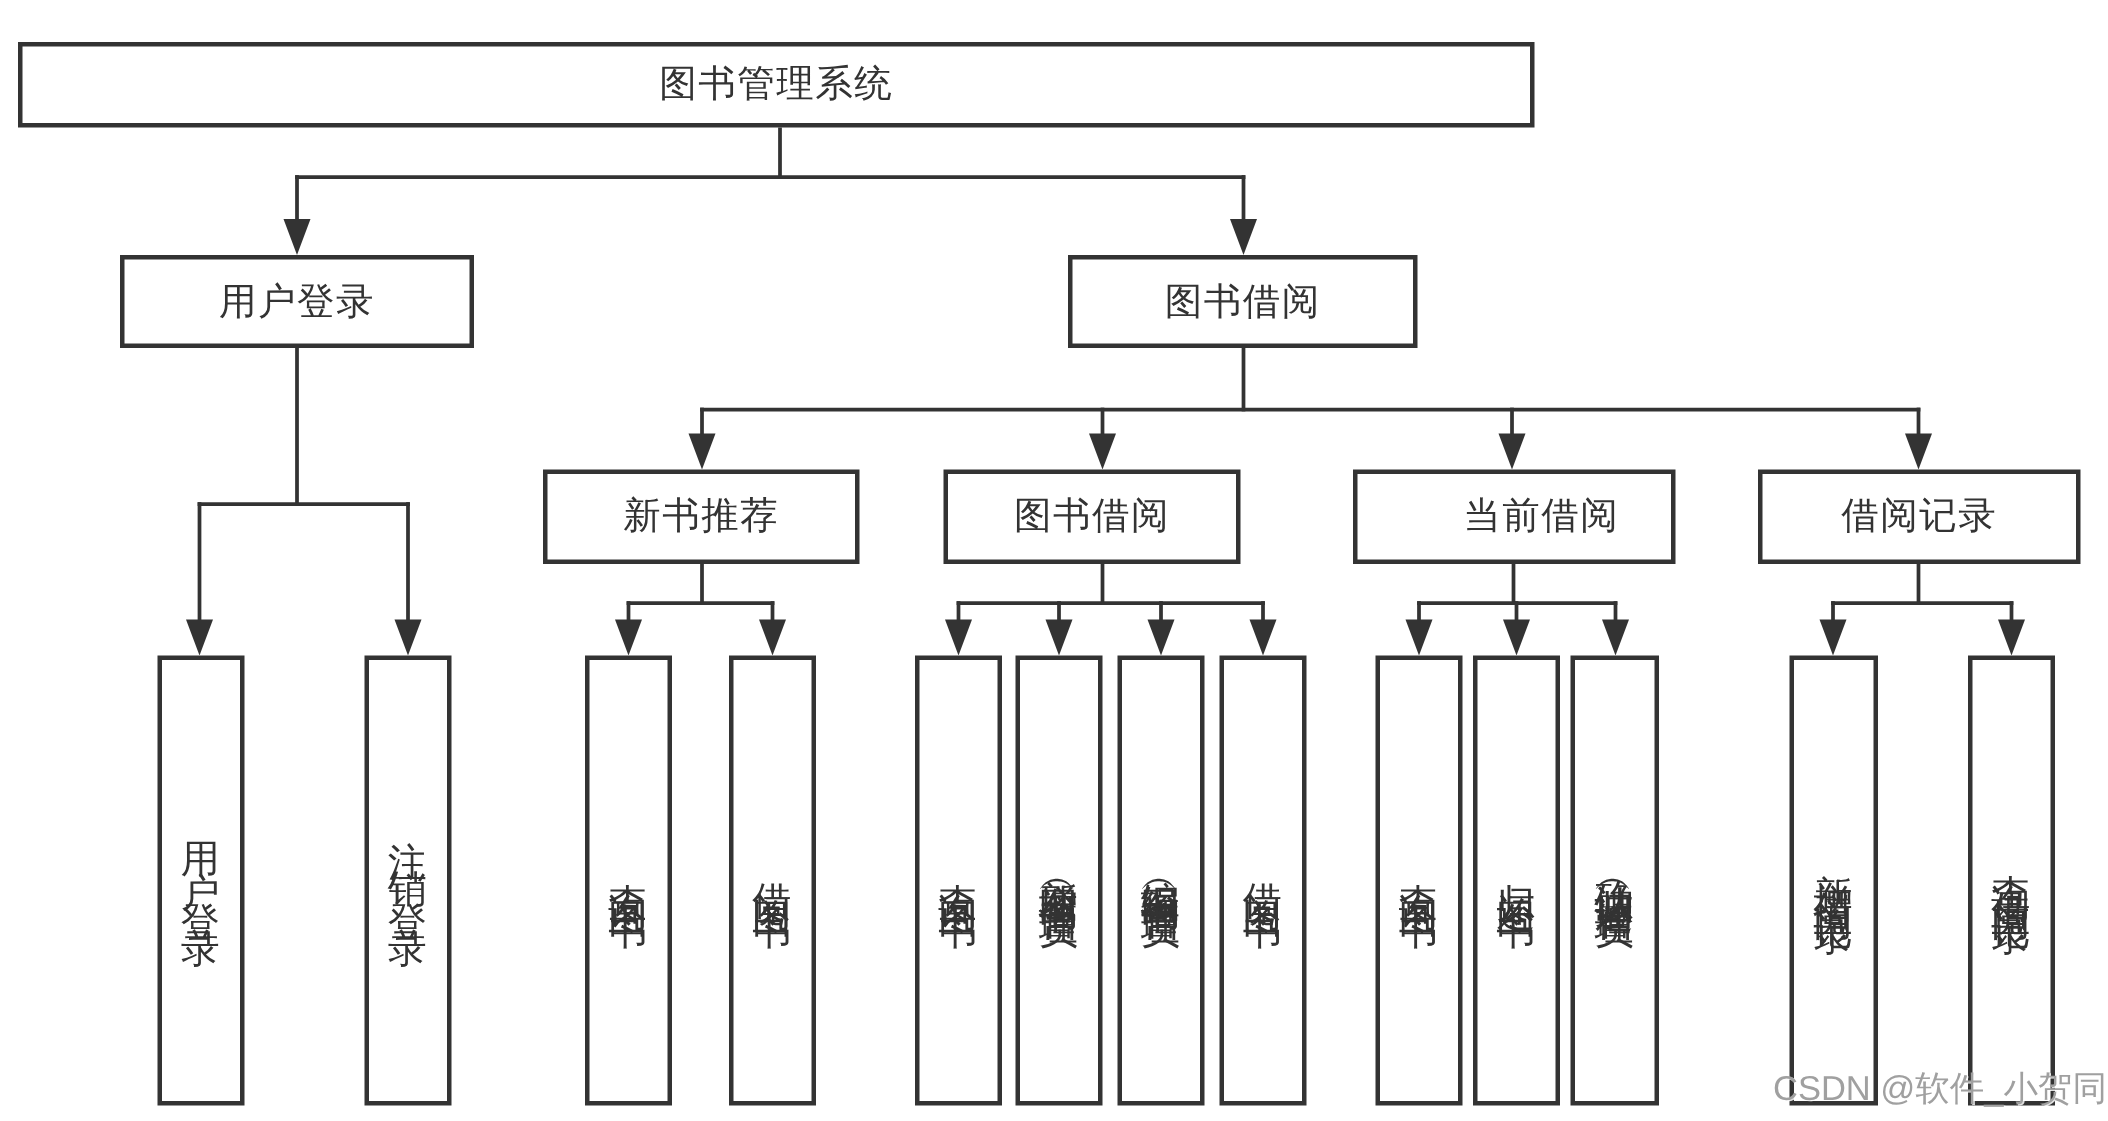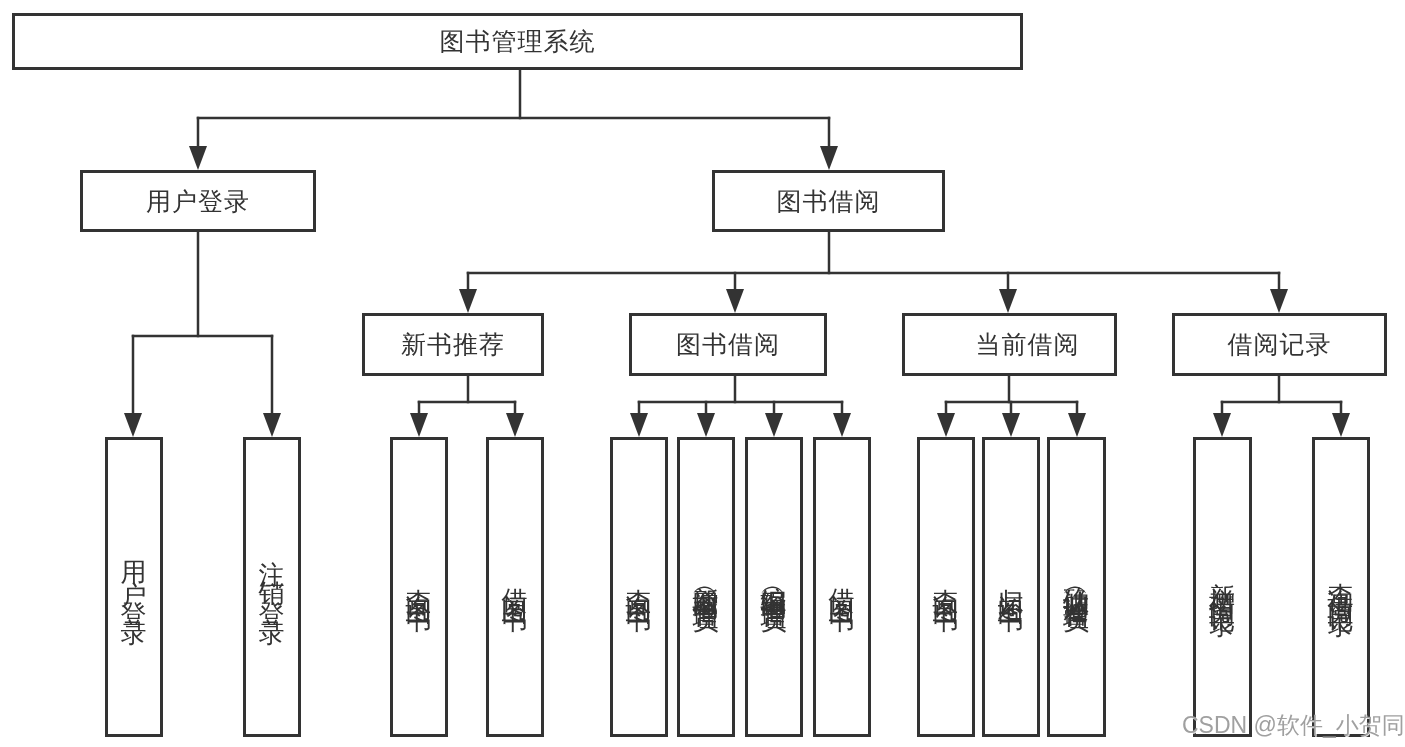--- a/index.html
+++ b/index.html
@@ -116,26 +116,26 @@
       <path d="M765 413 L783 413 L774 437 Z"></path>
       <path d="M833 413 L851 413 L842 437 Z"></path>
       <path d="M937 413 L955 413 L946 437 Z"></path>
       <path d="M1002 413 L1020 413 L1011 437 Z"></path>
       <path d="M1068 413 L1086 413 L1077 437 Z"></path>
       <path d="M1213 413 L1231 413 L1222 437 Z"></path>
       <path d="M1332 413 L1350 413 L1341 437 Z"></path>
     </g>
   </svg>
 
-  <div class="box hbox" style="left:12px; top:13px; width:1011px; height:57px;">图书管理系统</div>
+  <div class="box hbox" style="left:12px; top:28px; width:1011px; height:57px;">图书管理系统</div>
 
   <div class="box hbox" style="left:80px; top:170px; width:236px; height:62px;">用户登录</div>
   <div class="box hbox" style="left:712px; top:170px; width:233px; height:62px;">图书借阅</div>
 
-  <div class="box hbox" style="left:362px; top:313px; width:182px; height:63px;">新书推荐</div>
+  <div class="box hbox" style="left:362px; top:313px; width:211px; height:63px;">新书推荐</div>
   <div class="box hbox" style="left:629px; top:313px; width:198px; height:63px;">图书借阅</div>
   <div class="box hbox" style="left:902px; top:313px; width:215px; height:63px;padding-left:36px;">当前借阅</div>
   <div class="box hbox" style="left:1172px; top:313px; width:215px; height:63px;text-align:right;">借阅记录</div>
 
   <div class="box vbox wide" style="left:105px; top:437px; width:58px; height:300px;">用户登录</div>
   <div class="box vbox wide" style="left:243px; top:437px; width:58px; height:300px;">注销登录</div>
 
   <div class="box vbox" style="left:390px; top:437px; width:58px; height:300px;">查询图书</div>
   <div class="box vbox" style="left:486px; top:437px; width:58px; height:300px;">借阅图书</div>
 

